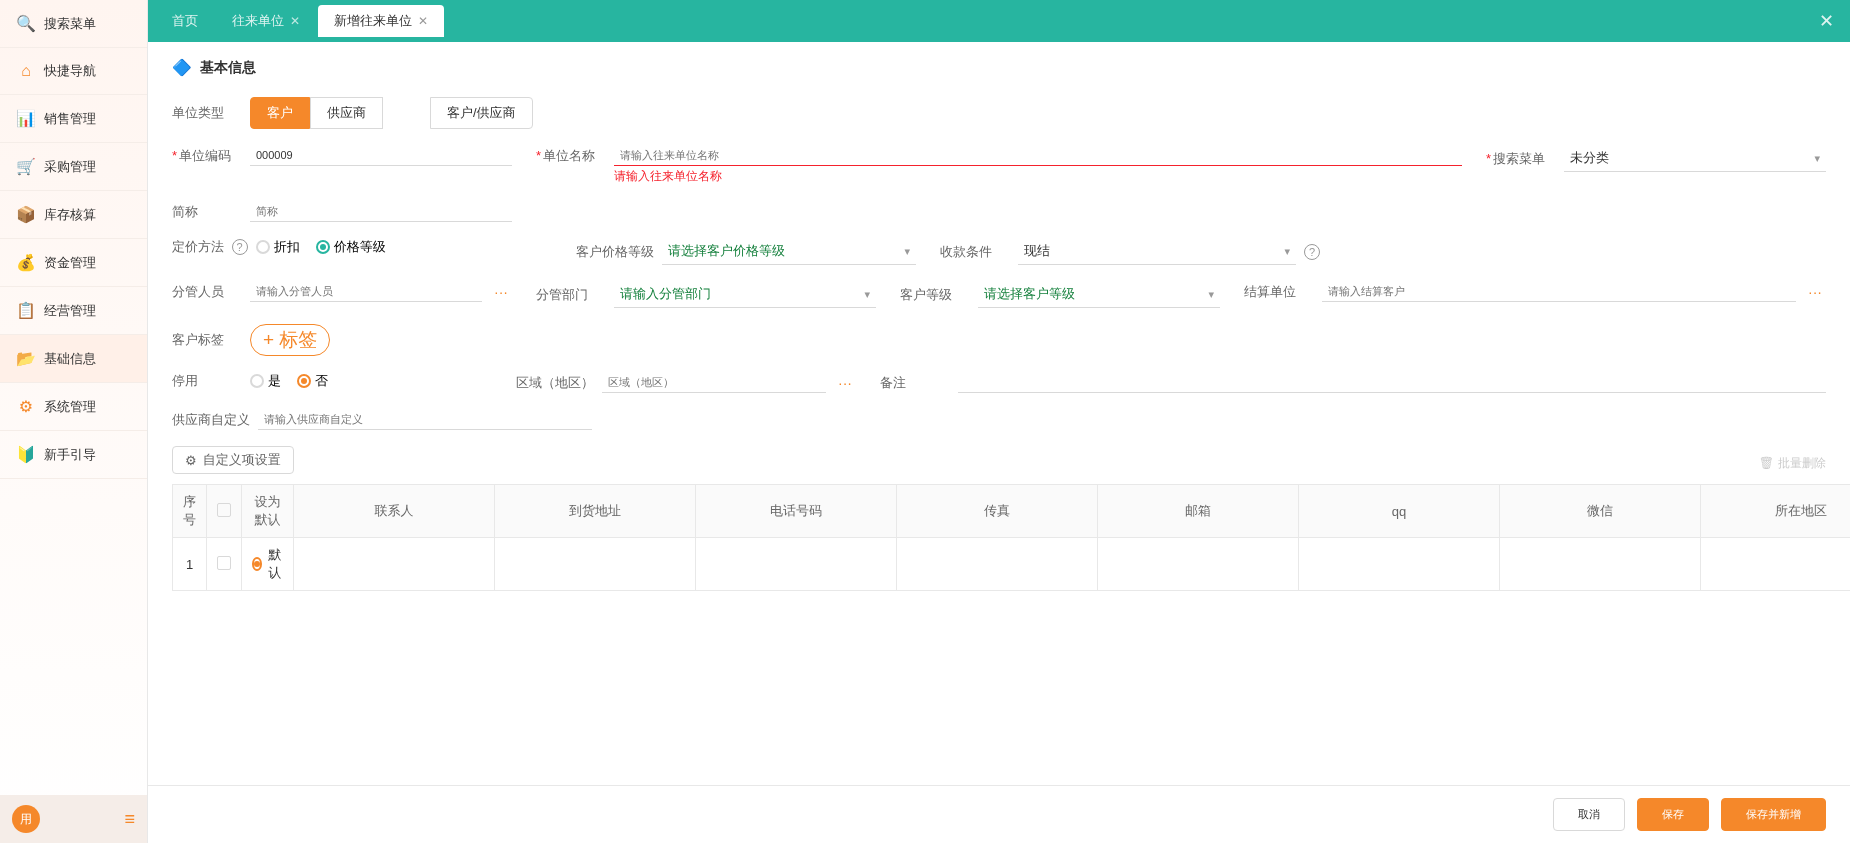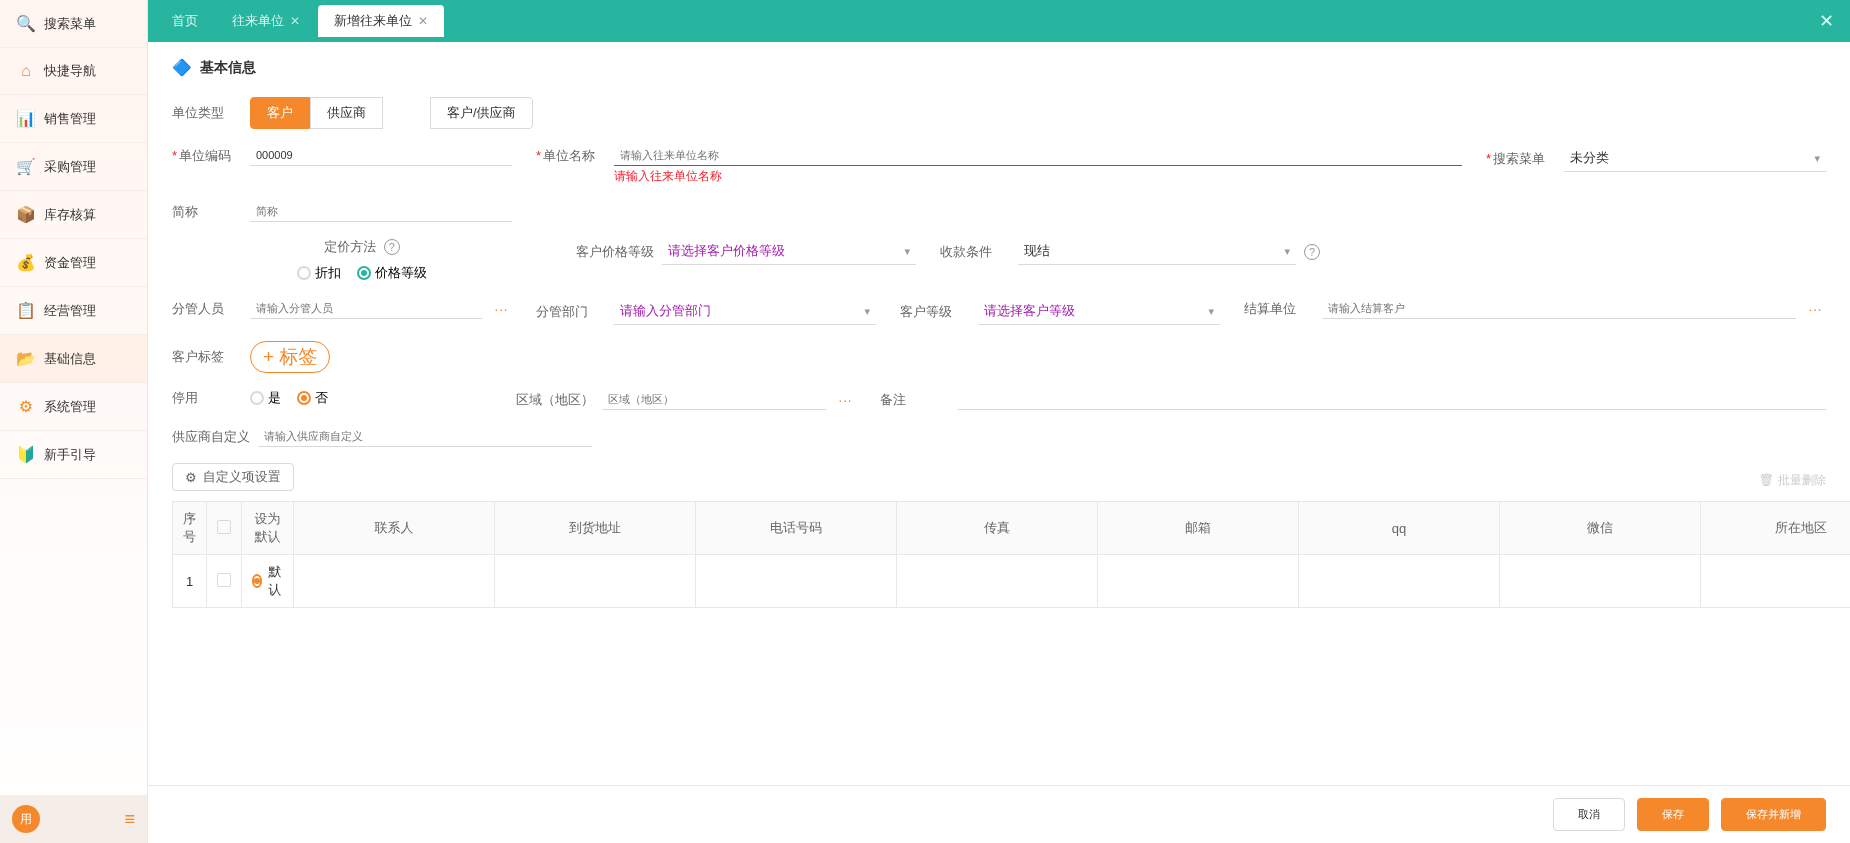--- a/index.html
+++ b/index.html
@@ -144,21 +144,21 @@
       display: flex;
       align-items: center;
       border-bottom: 1px solid #d9d9d9;
       padding: 4px 6px;
       cursor: pointer;
       min-width: 150px;
       gap: 4px;
       flex: 1;
       color: #333;
     }
-    .form-select .placeholder { color: #a21caf; font-family: Liberation Serif, serif; }
+    .form-select .placeholder { color: #15803d; font-family: Liberation Serif, serif; }
     .form-select .arrow { margin-left: auto; color: #999; font-size: 11px; }
 
     
     .radio-group { display: flex; align-items: center; gap: 16px; }
     .radio-item { display: flex; align-items: center; gap: 4px; cursor: pointer; }
     .radio-circle {
       width: 14px; height: 14px;
       border: 2px solid #d9d9d9;
       border-radius: 50%;
       display: flex; align-items: center; justify-content: center;
@@ -429,21 +429,21 @@
     </div>
 
     <div class="form-row">
       <div class="form-field" style="max-width:340px;">
         <span class="form-label">简称</span>
         <input class="form-input" type="text" placeholder="简称" style="">
       </div>
     </div>
 
     <div class="form-row">
-      <div class="form-field" style="max-width:380px;flex-direction:column;">
+      <div class="form-field" style="max-width:380px;">
         <span class="form-label">
           <span>定价方法</span>
           <span class="help-icon" style="display:inline-flex;margin-left:4px;">?</span>
         </span>
         <div class="radio-group">
           <label class="radio-item">
             <div class="radio-circle"></div>
             <span>折扣</span>
           </label>
           <label class="radio-item">

